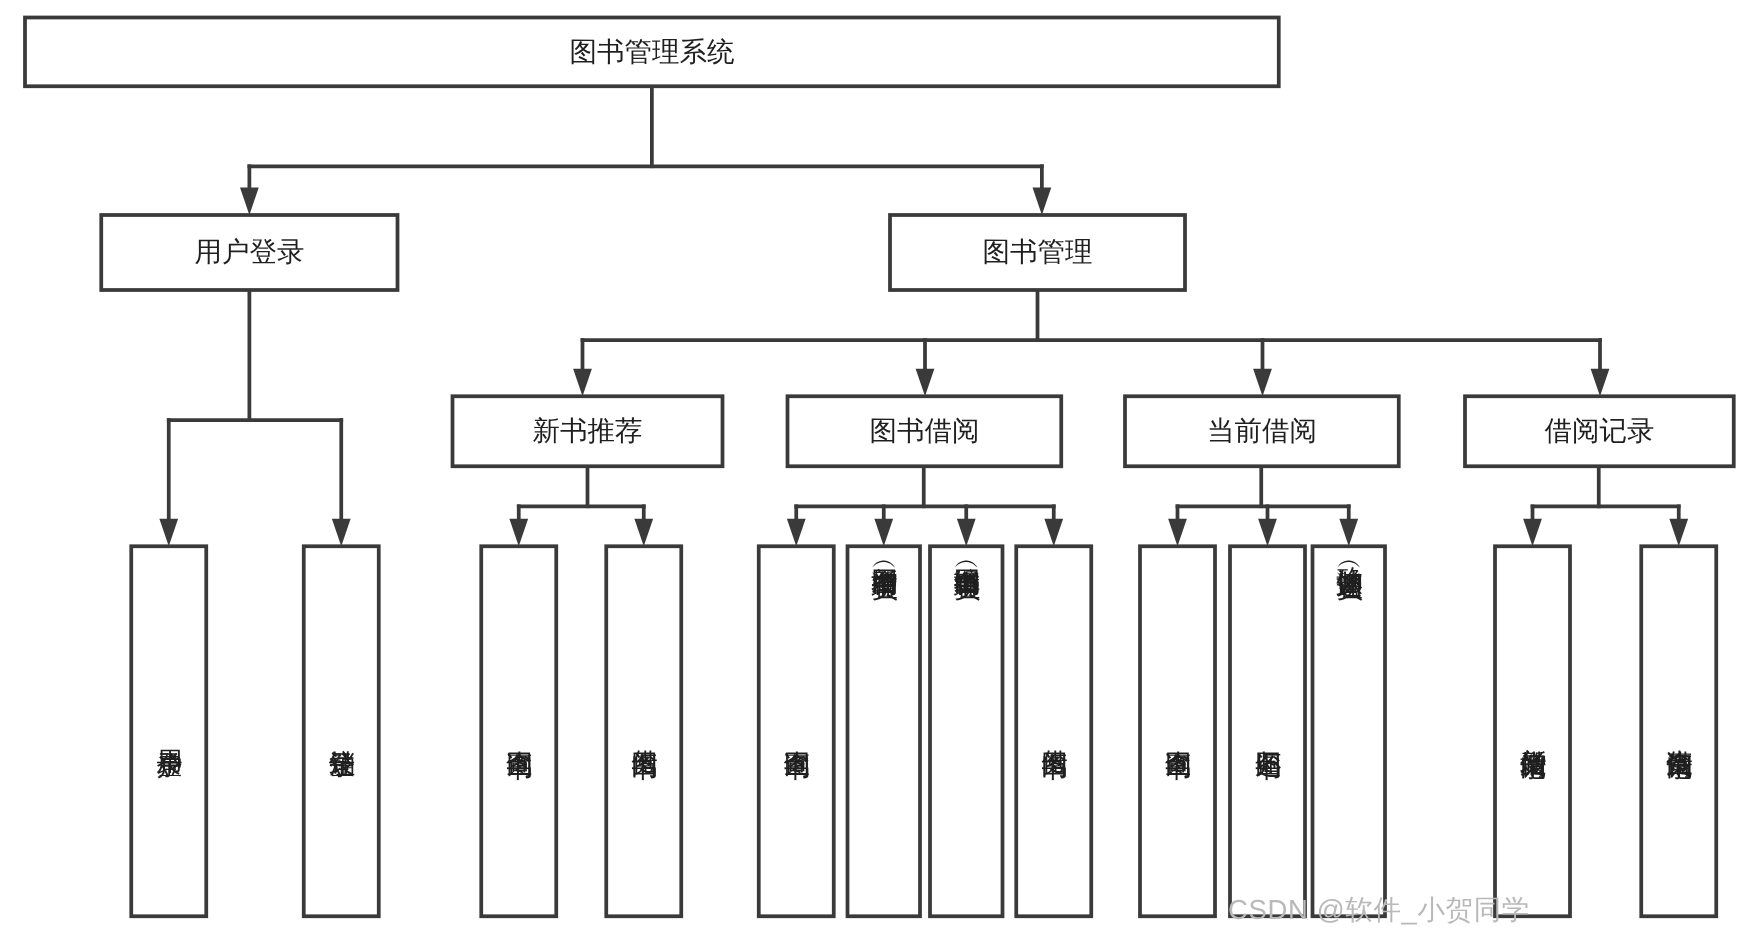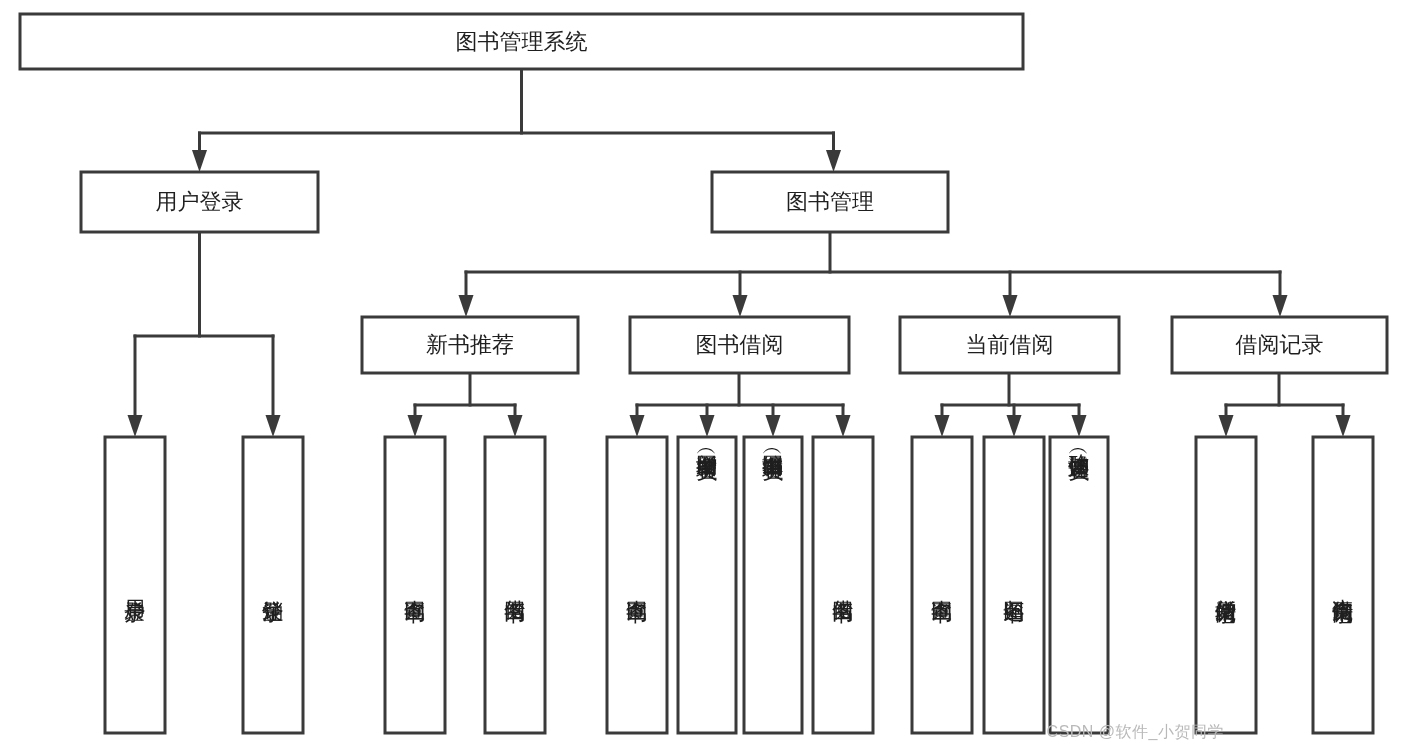--- a/index.html
+++ b/index.html
@@ -22,21 +22,21 @@
     pointer-events:none;
   }
   .vtext{
     writing-mode:vertical-rl;text-orientation:upright;
     font-size:21px;line-height:1.12;letter-spacing:1px;
     color:#1f1f1f;white-space:nowrap;text-align:center;
     font-family:"Liberation Sans","DejaVu Sans",sans-serif;
   }
   .watermark{
     position:absolute;right:8px;bottom:4px;
-    font-size:16px;color:#b9b9b9;letter-spacing:.5px;
+    font-size:22px;color:#b9b9b9;letter-spacing:.5px;
     font-family:"Liberation Sans","DejaVu Sans",sans-serif;
     white-space:nowrap;
   }
 </style>
 </head>
 <body>
 
 <div id="stage">
 
   <svg class="diagram" viewBox="0 0 1405 747">

